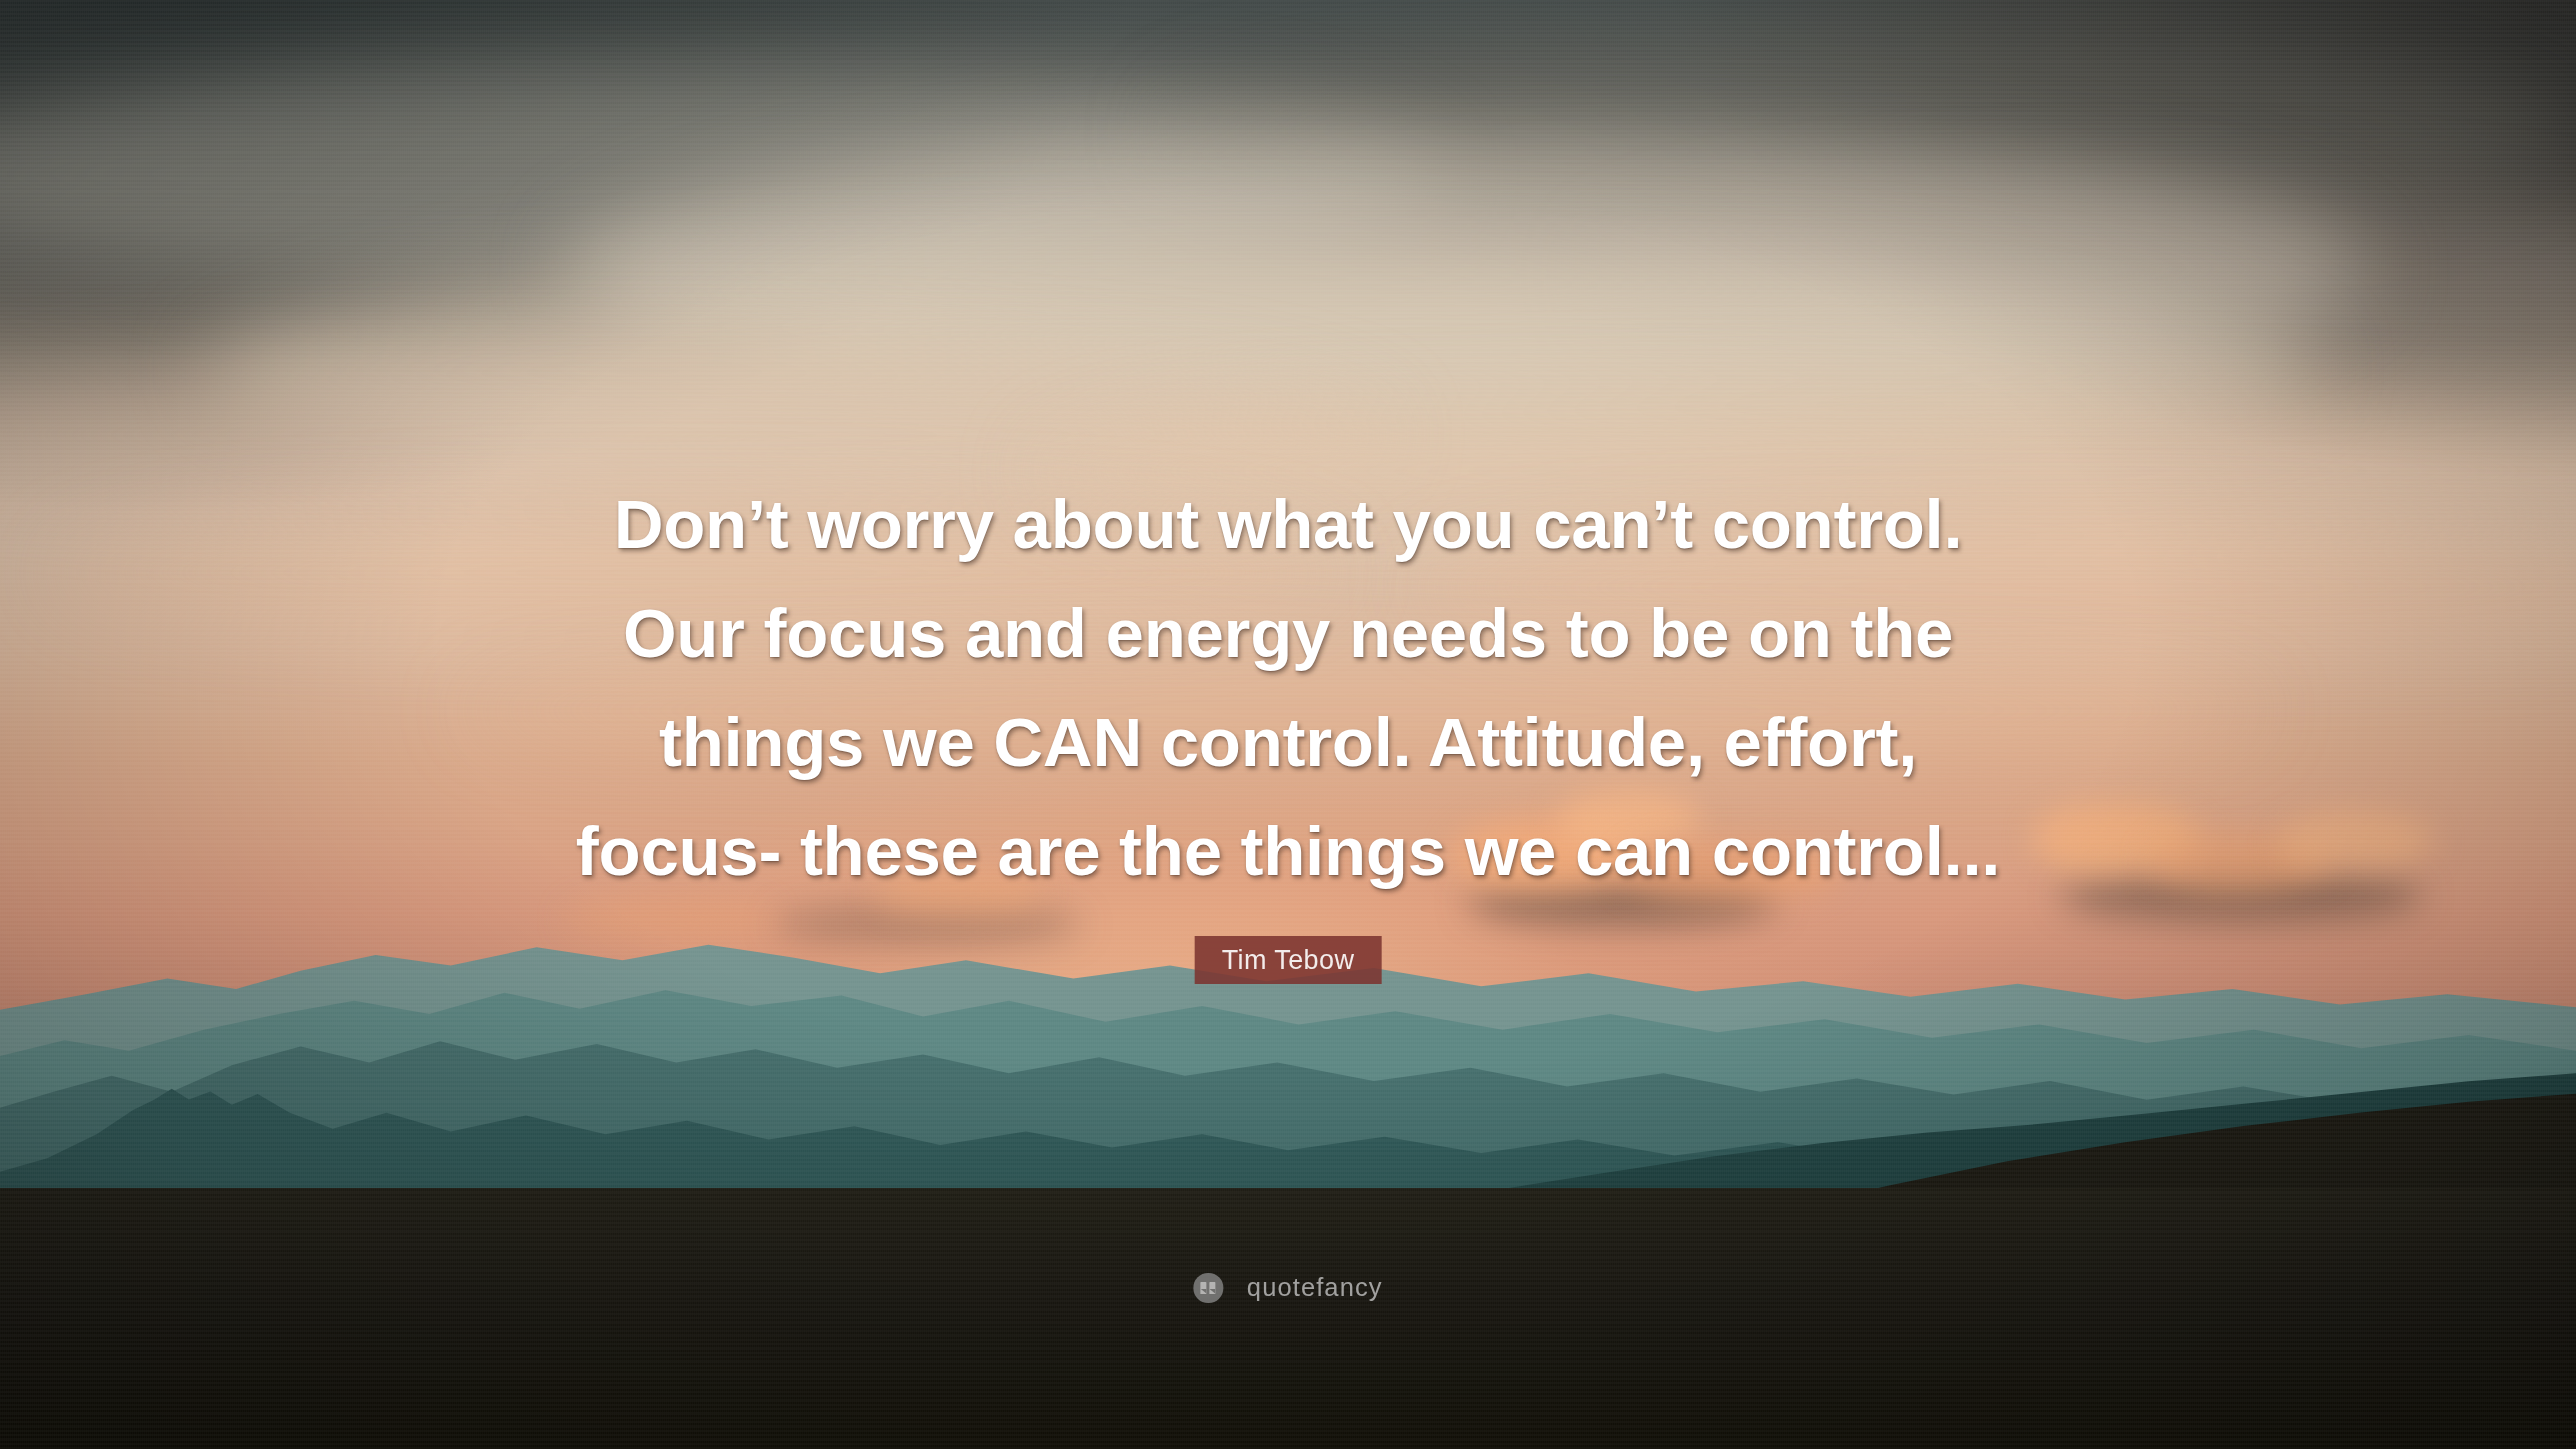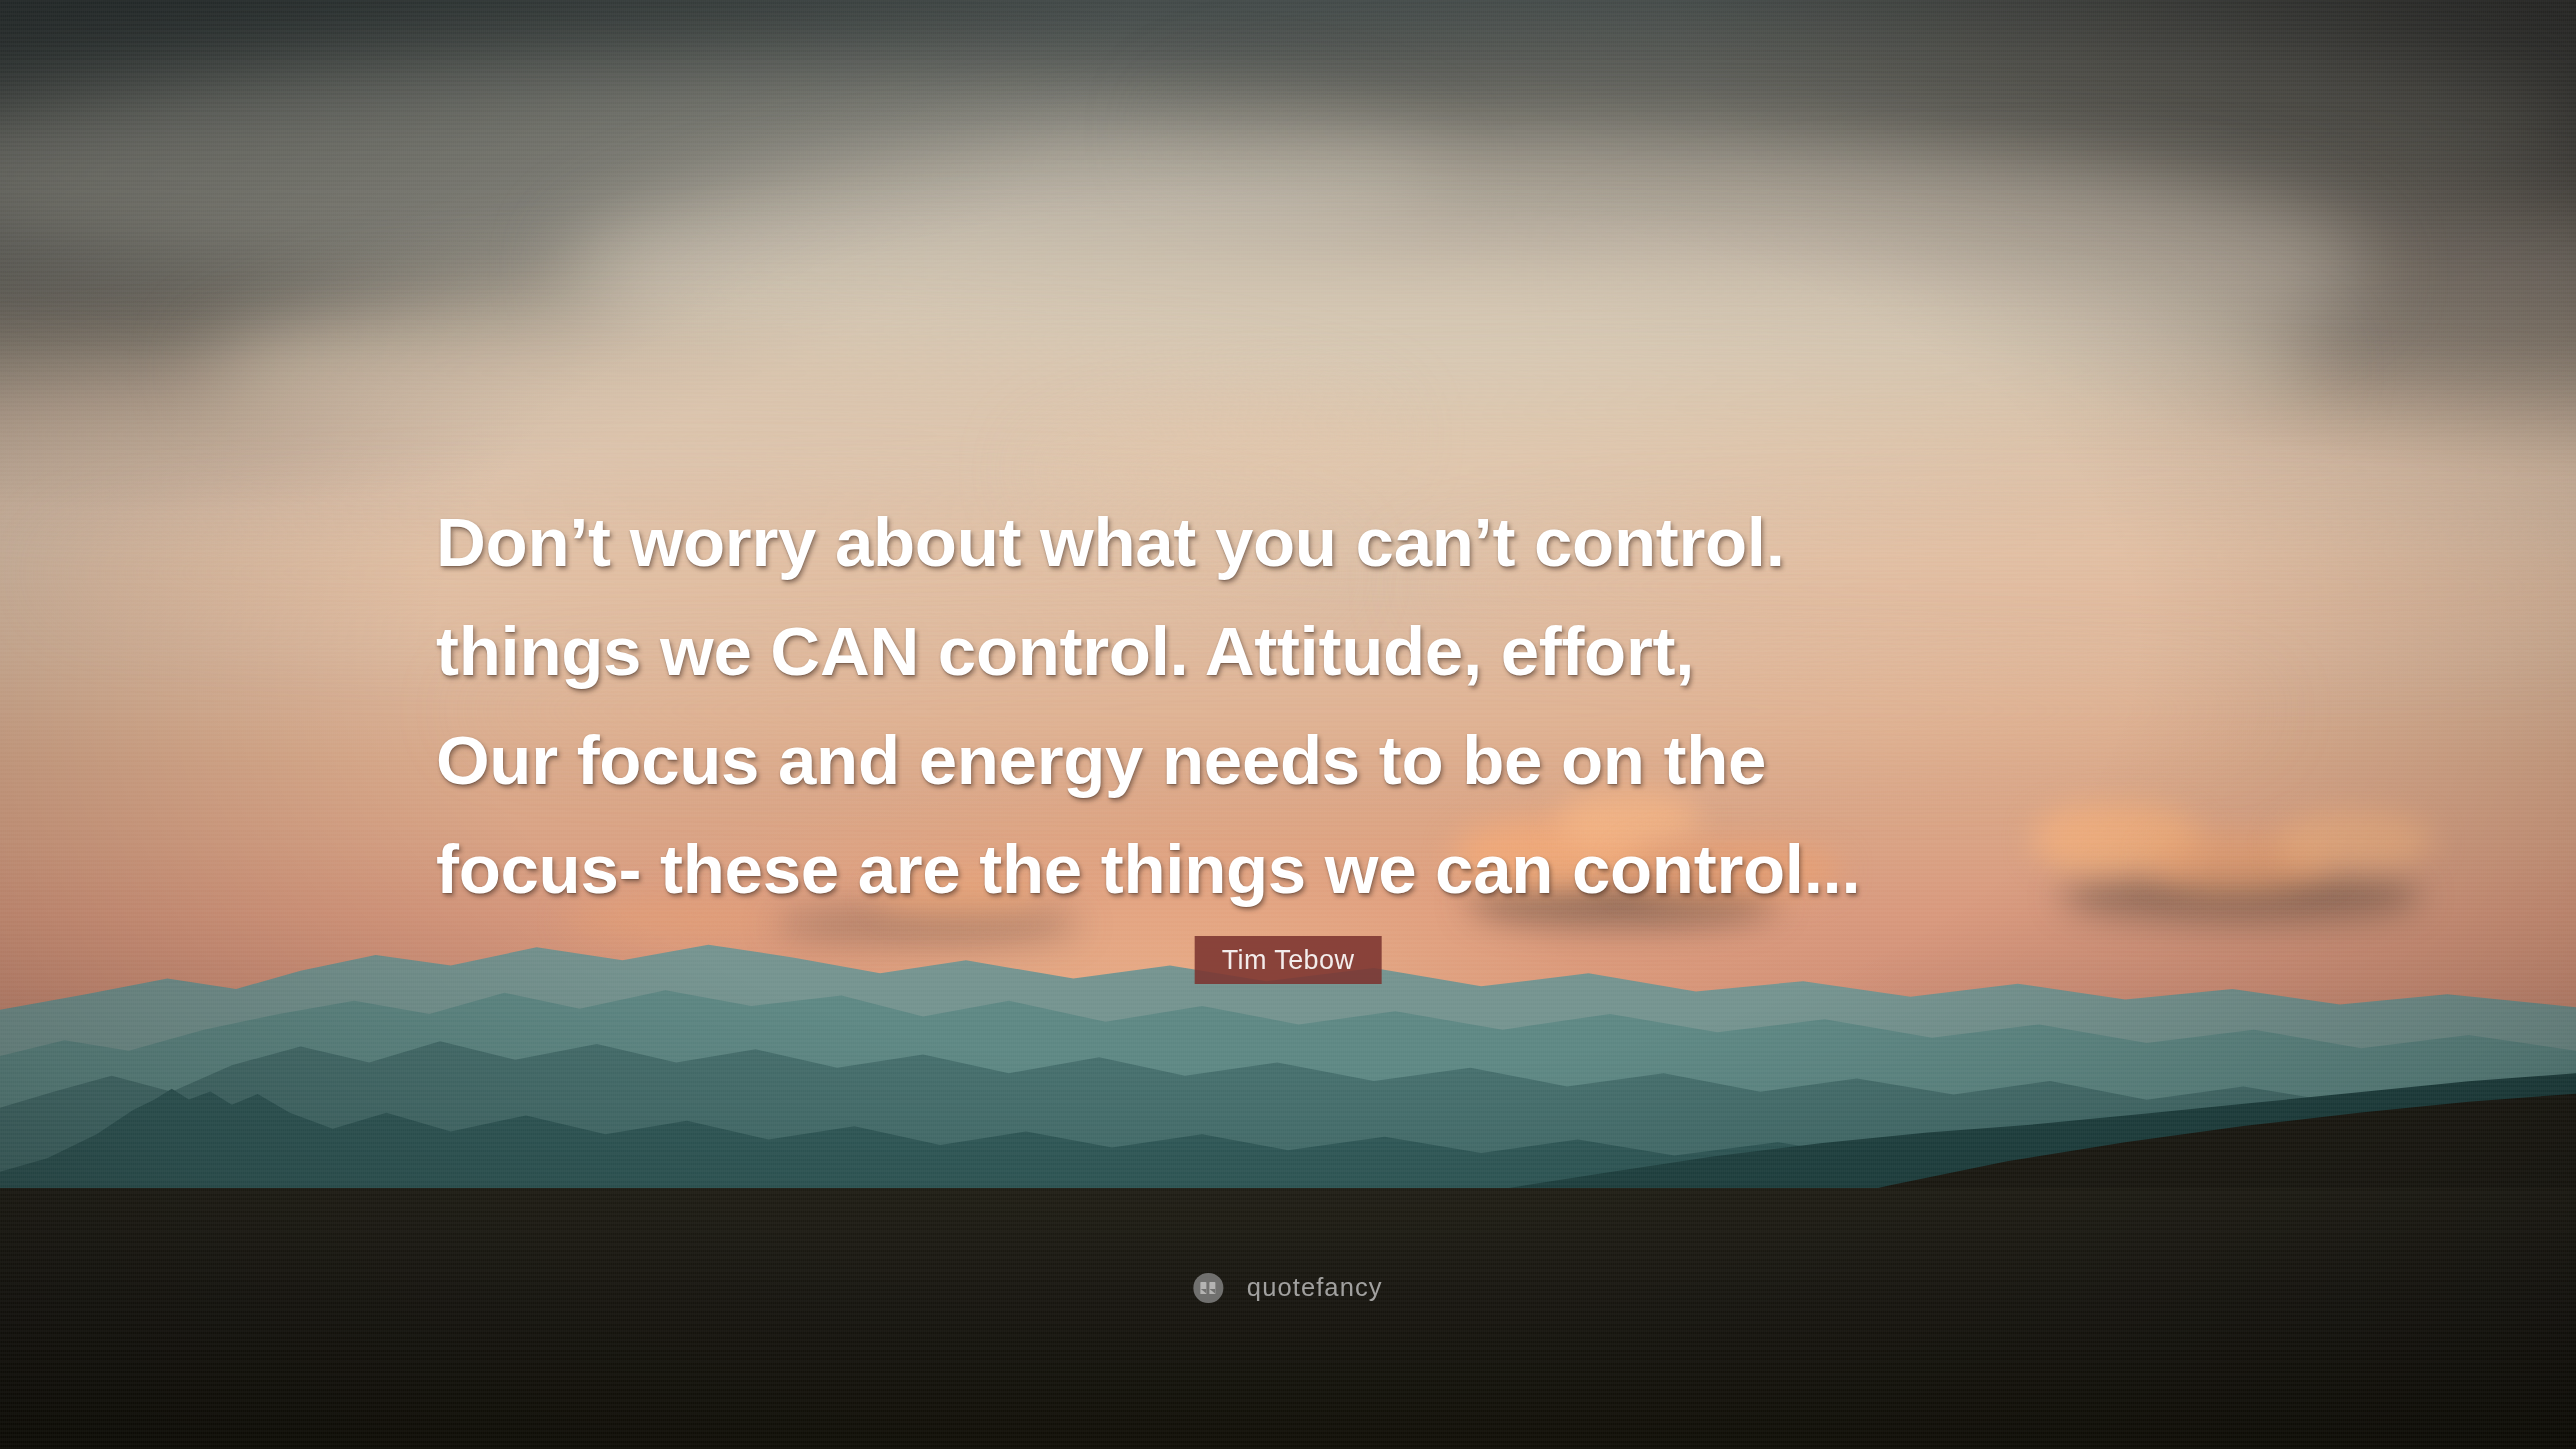--- a/index.html
+++ b/index.html
@@ -102,23 +102,23 @@
     position:absolute; inset:0; opacity:.055; pointer-events:none;
     background-image:
       repeating-linear-gradient(0deg, rgba(255,255,255,.5) 0 0.7px, rgba(0,0,0,0) 0.7px 1.3px),
       repeating-linear-gradient(90deg, rgba(255,255,255,.4) 0 0.7px, rgba(0,0,0,0) 0.7px 2px);
   }
 
   
   .quote-block{
     position:absolute;
     left:50%; transform:translateX(-50%);
-    top:488px;
+    top:470px;
     width:1704px;
-    text-align:left;
+    text-align:center;
   }
   .quote-line{
     color:#ffffff;
     font-size:69px;
     font-weight:700;
     line-height:109px;
     letter-spacing:-0.3px;
     white-space:nowrap;
     text-shadow:2px 2.7px 4.7px rgba(60,40,30,0.45), 0 0.7px 1.3px rgba(80,55,40,0.35);
   }
@@ -236,22 +236,22 @@
     </svg>
   </div>
 
   <div class="field"></div>
 
   <div class="vignette"></div>
   <div class="grain"></div>
 
   <div class="quote-block">
     <div class="quote-line">Don’t worry about what you can’t control.</div>
+    <div class="quote-line">Our focus and energy needs to be on the</div>
     <div class="quote-line">things we CAN control. Attitude, effort,</div>
-    <div class="quote-line">Our focus and energy needs to be on the</div>
     <div class="quote-line">focus- these are the things we can control...</div>
   </div>
 
   <div class="author-badge">Tim Tebow</div>
 
   <div class="watermark">
     <span class="wm-badge">
       <span class="wm-q"></span>
       <span class="wm-q"></span>
     </span>

